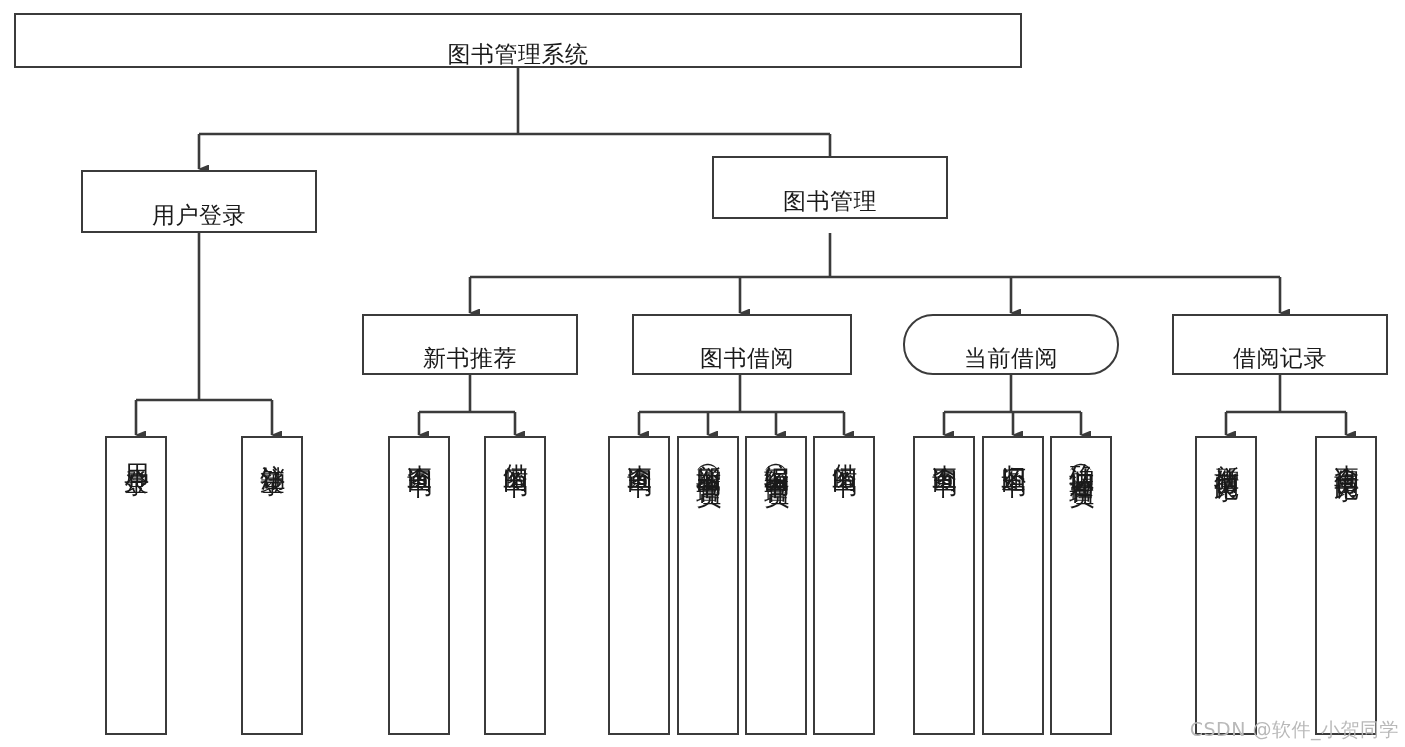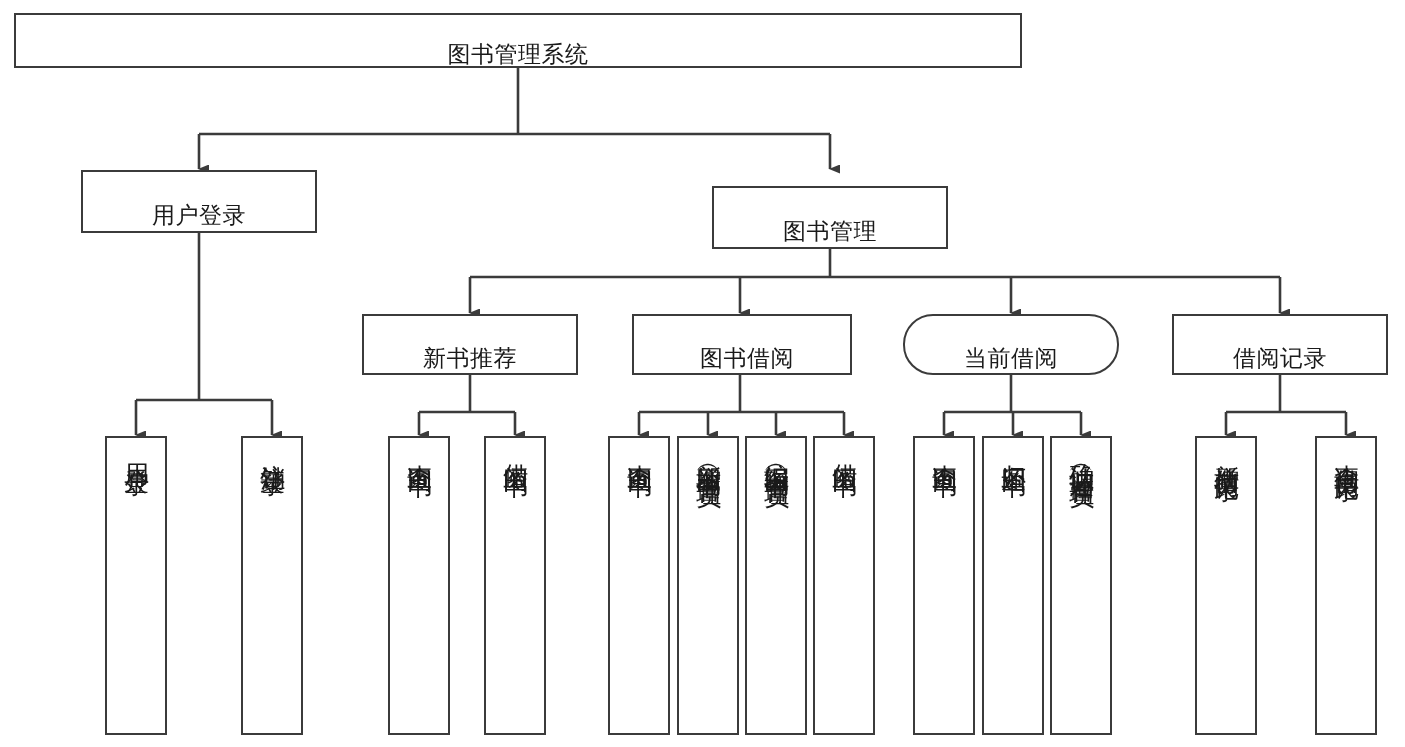--- a/index.html
+++ b/index.html
@@ -117,21 +117,21 @@
       </g>
   </svg>
 
   <div id="node-layer">
       <div class="node horizontal" style="left: 14px; top: 13px; width: 1008px; height: 55px;">
         <span class="node-label">图书管理系统</span>
       </div>
       <div class="node horizontal" style="left: 81px; top: 170px; width: 236px; height: 63px;">
         <span class="node-label">用户登录</span>
       </div>
-      <div class="node horizontal" style="left: 712px; top: 186px; width: 236px; height: 63px;">
+      <div class="node horizontal" style="left: 712px; top: 156px; width: 236px; height: 63px;">
         <span class="node-label">图书管理</span>
       </div>
       <div class="node horizontal" style="left: 362px; top: 314px; width: 216px; height: 61px;">
         <span class="node-label">新书推荐</span>
       </div>
       <div class="node horizontal" style="left: 632px; top: 314px; width: 220px; height: 61px; padding-left: 10px;">
         <span class="node-label">图书借阅</span>
       </div>
       <div class="node horizontal" style="left: 903px; top: 314px; width: 216px; height: 61px; border-radius: 30px;">
         <span class="node-label">当前借阅</span>
@@ -173,13 +173,14 @@
         <span class="node-label">确认归还（管理员）</span>
       </div>
       <div class="node vertical" style="left: 1195px; top: 436px; width: 62px; height: 299px;">
         <span class="node-label">新增借阅记录</span>
       </div>
       <div class="node vertical" style="left: 1315px; top: 436px; width: 62px; height: 299px;">
         <span class="node-label">查询借阅记录</span>
       </div>
     </div>
 
+  <div id="watermark">CSDN @软件_小贺同学</div>
 </div>
 
 </body></html>

